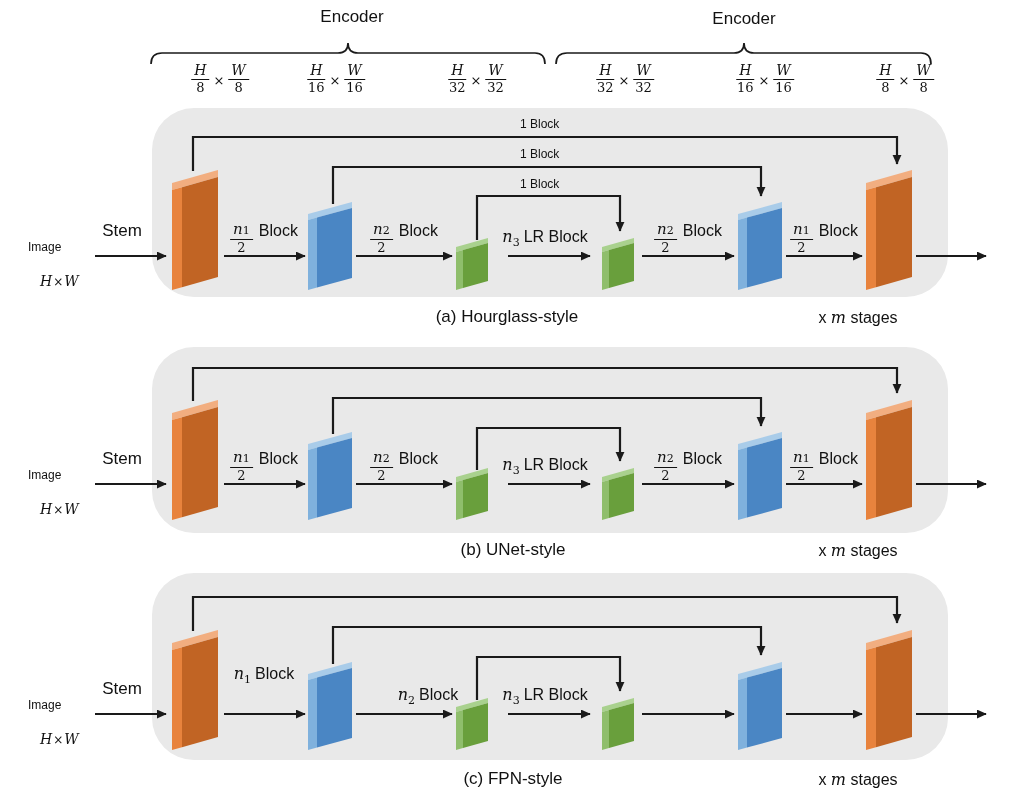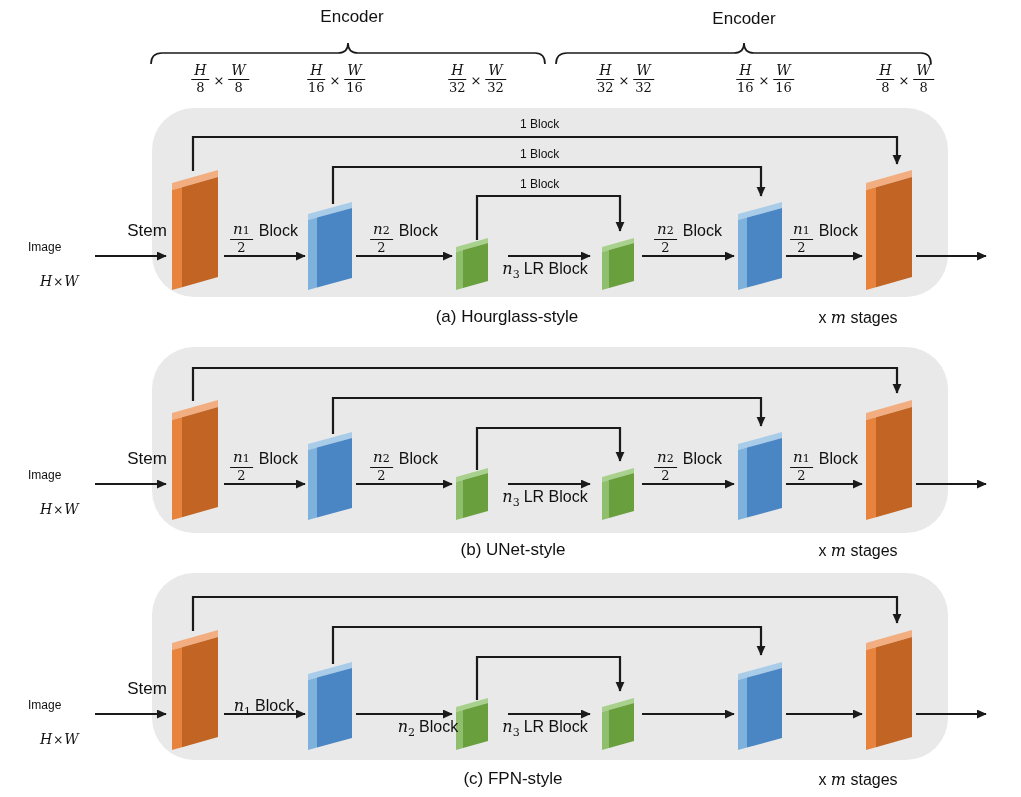--- a/index.html
+++ b/index.html
@@ -29,26 +29,26 @@
   .res .frac{font-size:14px;}
   .rx{font-family:"DejaVu Serif",serif;font-size:13px;padding:0 1px;margin-top:2px;}
   .frac{display:inline-flex;flex-direction:column;align-items:center;line-height:1.15;}
   .fnum{display:flex;align-items:baseline;justify-content:center;border-bottom:1.4px solid #111;padding:0 3px 1px;}
   .fden{padding-top:1px;font-family:"DejaVu Serif",serif;font-size:13px;}
   
   .edge-label{display:flex;align-items:flex-start;gap:6px;transform:translateX(-50%);}
   .edge-label .fnum{font-size:15px;}
   .edge-label .fden{font-size:13px;}
   .edge-label .word{font-size:16px;line-height:19px;}
-  .edge-label.plain{align-items:baseline;gap:4px;margin-top:32px;}
+  .edge-label.plain{align-items:baseline;gap:4px;}
   .edge-label.plain .mvar{font-size:16px;}
   .edge-label.plain .word{font-size:16px;}
   .skiplabel{font-size:12px;}
   .imglabel{font-size:12px;}
-  .stemlabel{font-size:17px;transform:translateX(-50%);margin-left:25px;}
+  .stemlabel{font-size:17px;transform:translateX(-50%);}
   .hxw{font-family:"DejaVu Serif",serif;font-style:italic;font-size:14px;}
   .hxw .x{font-style:normal;font-size:12px;padding:0 1px;}
 </style>
 </head>
 <body>
 
 <div class="canvas">
 
   <div class="panel" id="panel-a"></div>
   <div class="panel" id="panel-b"></div>

